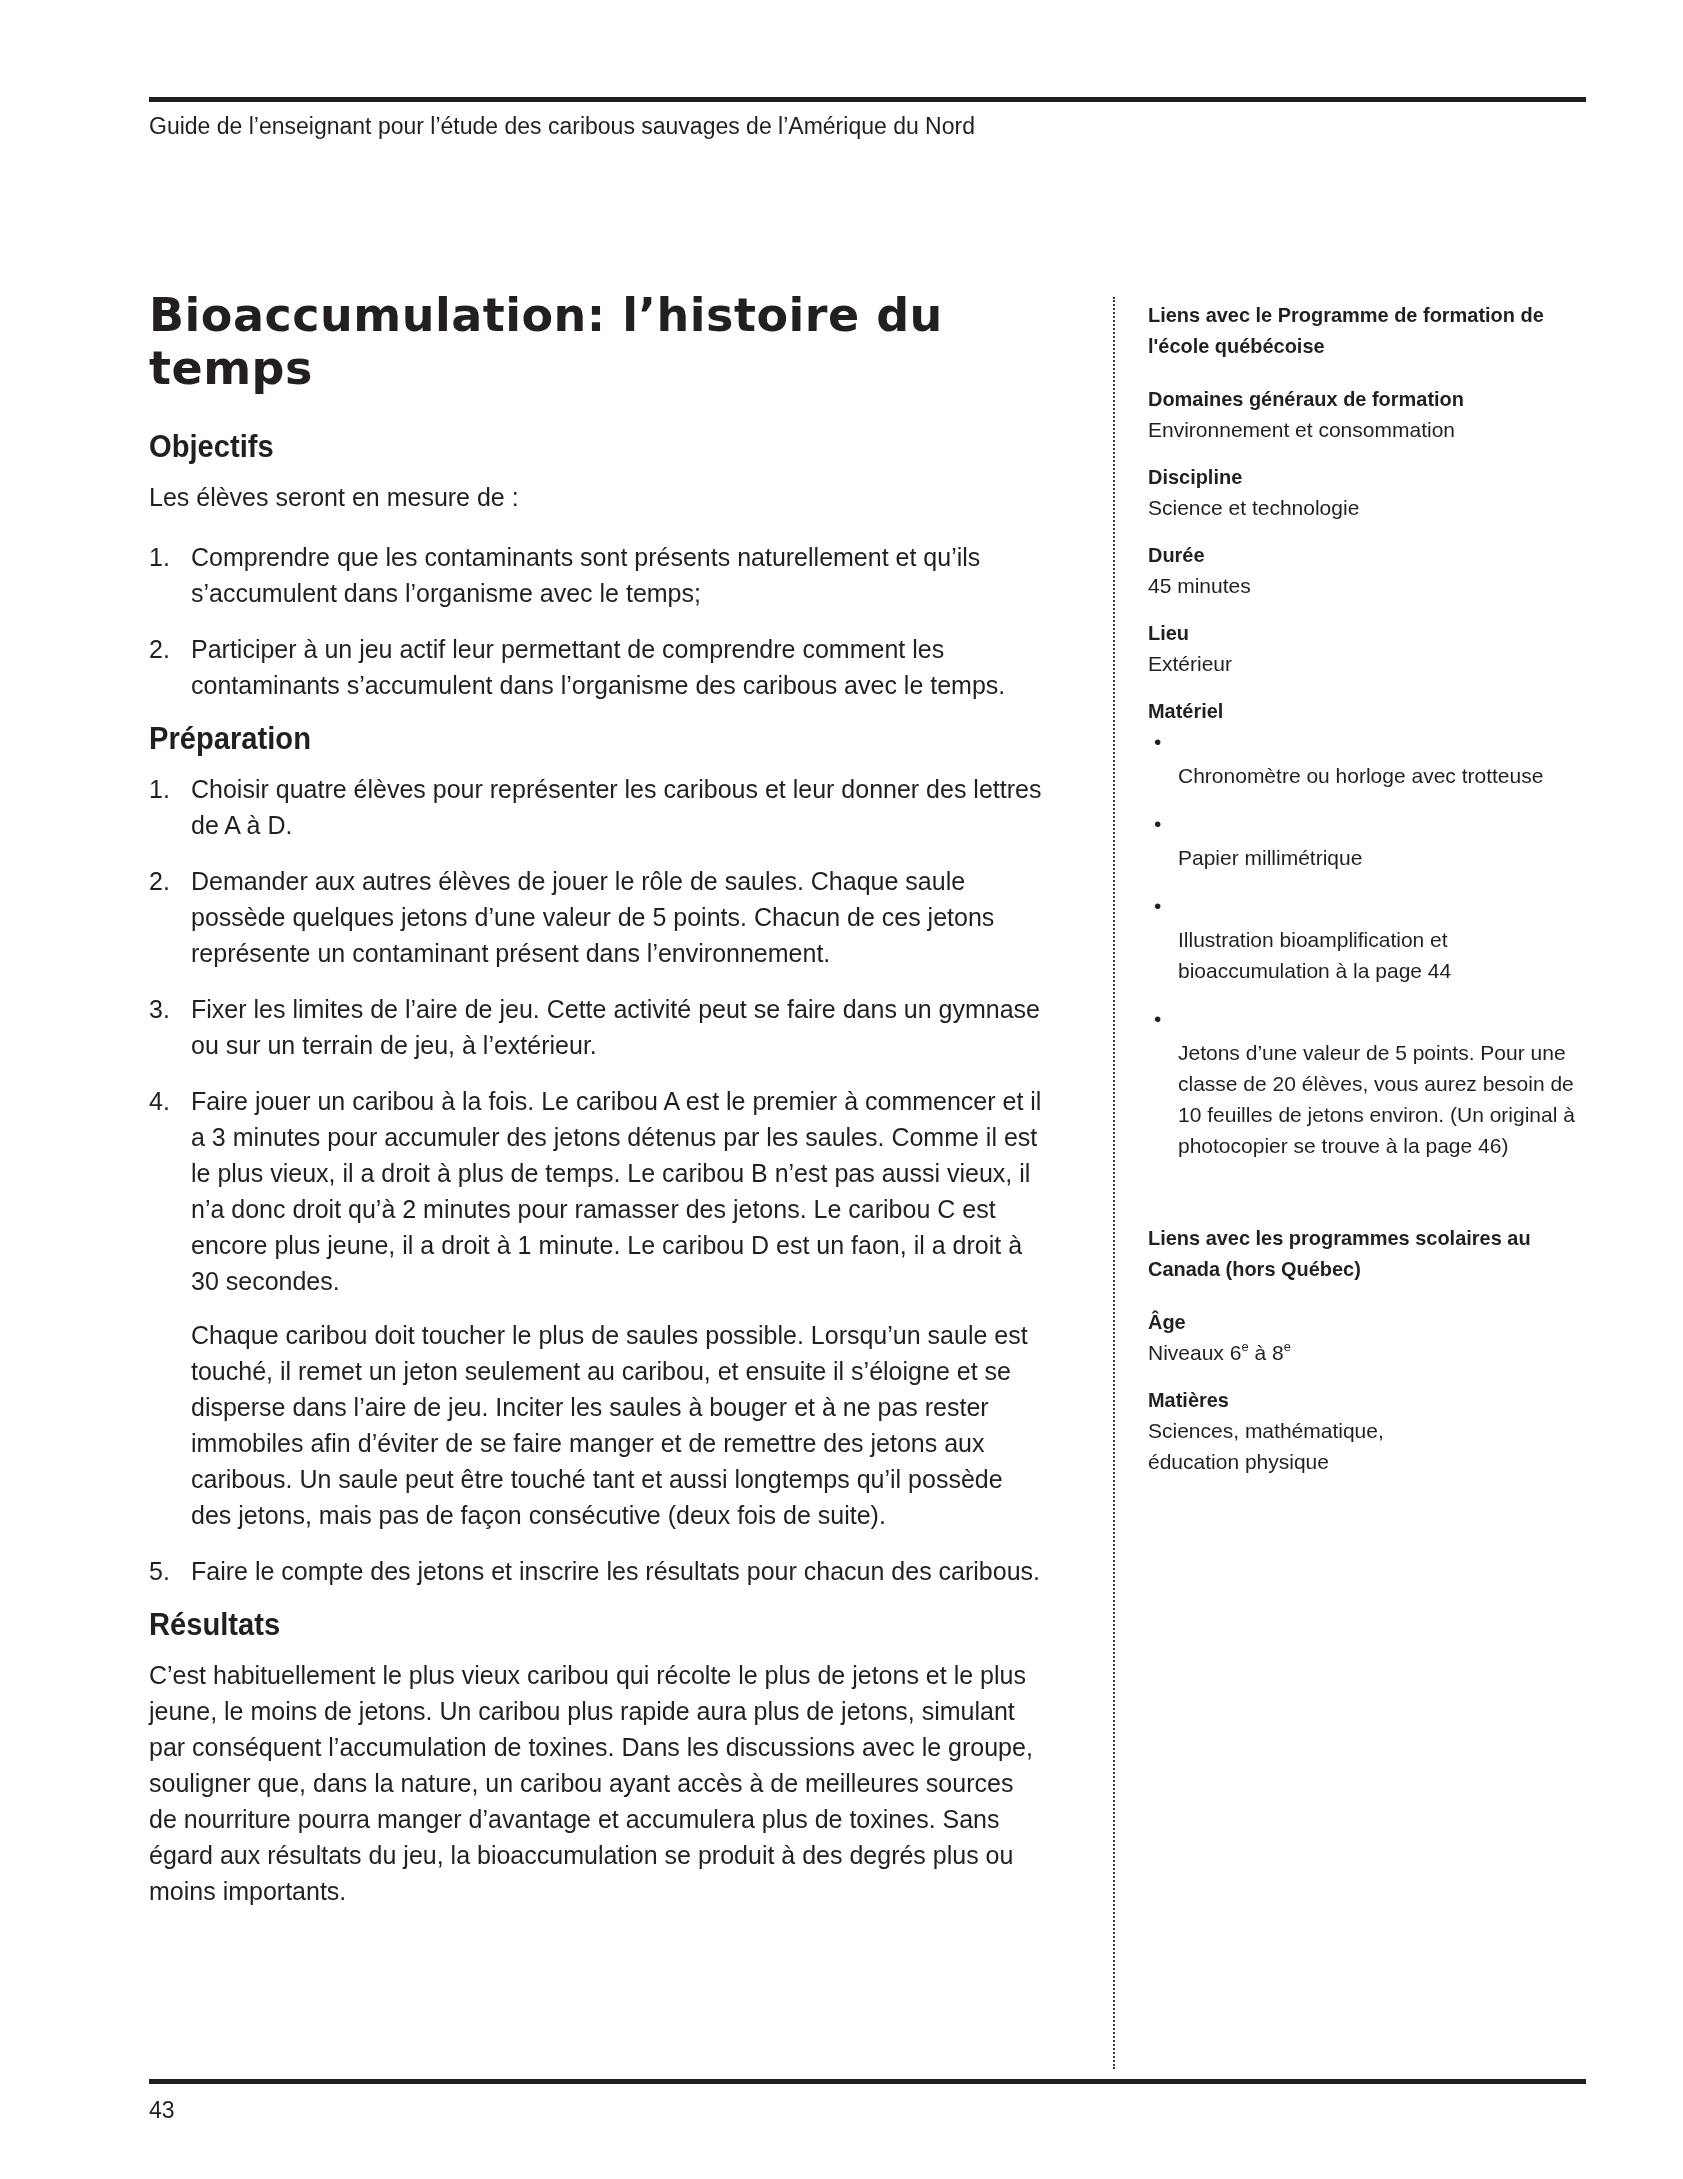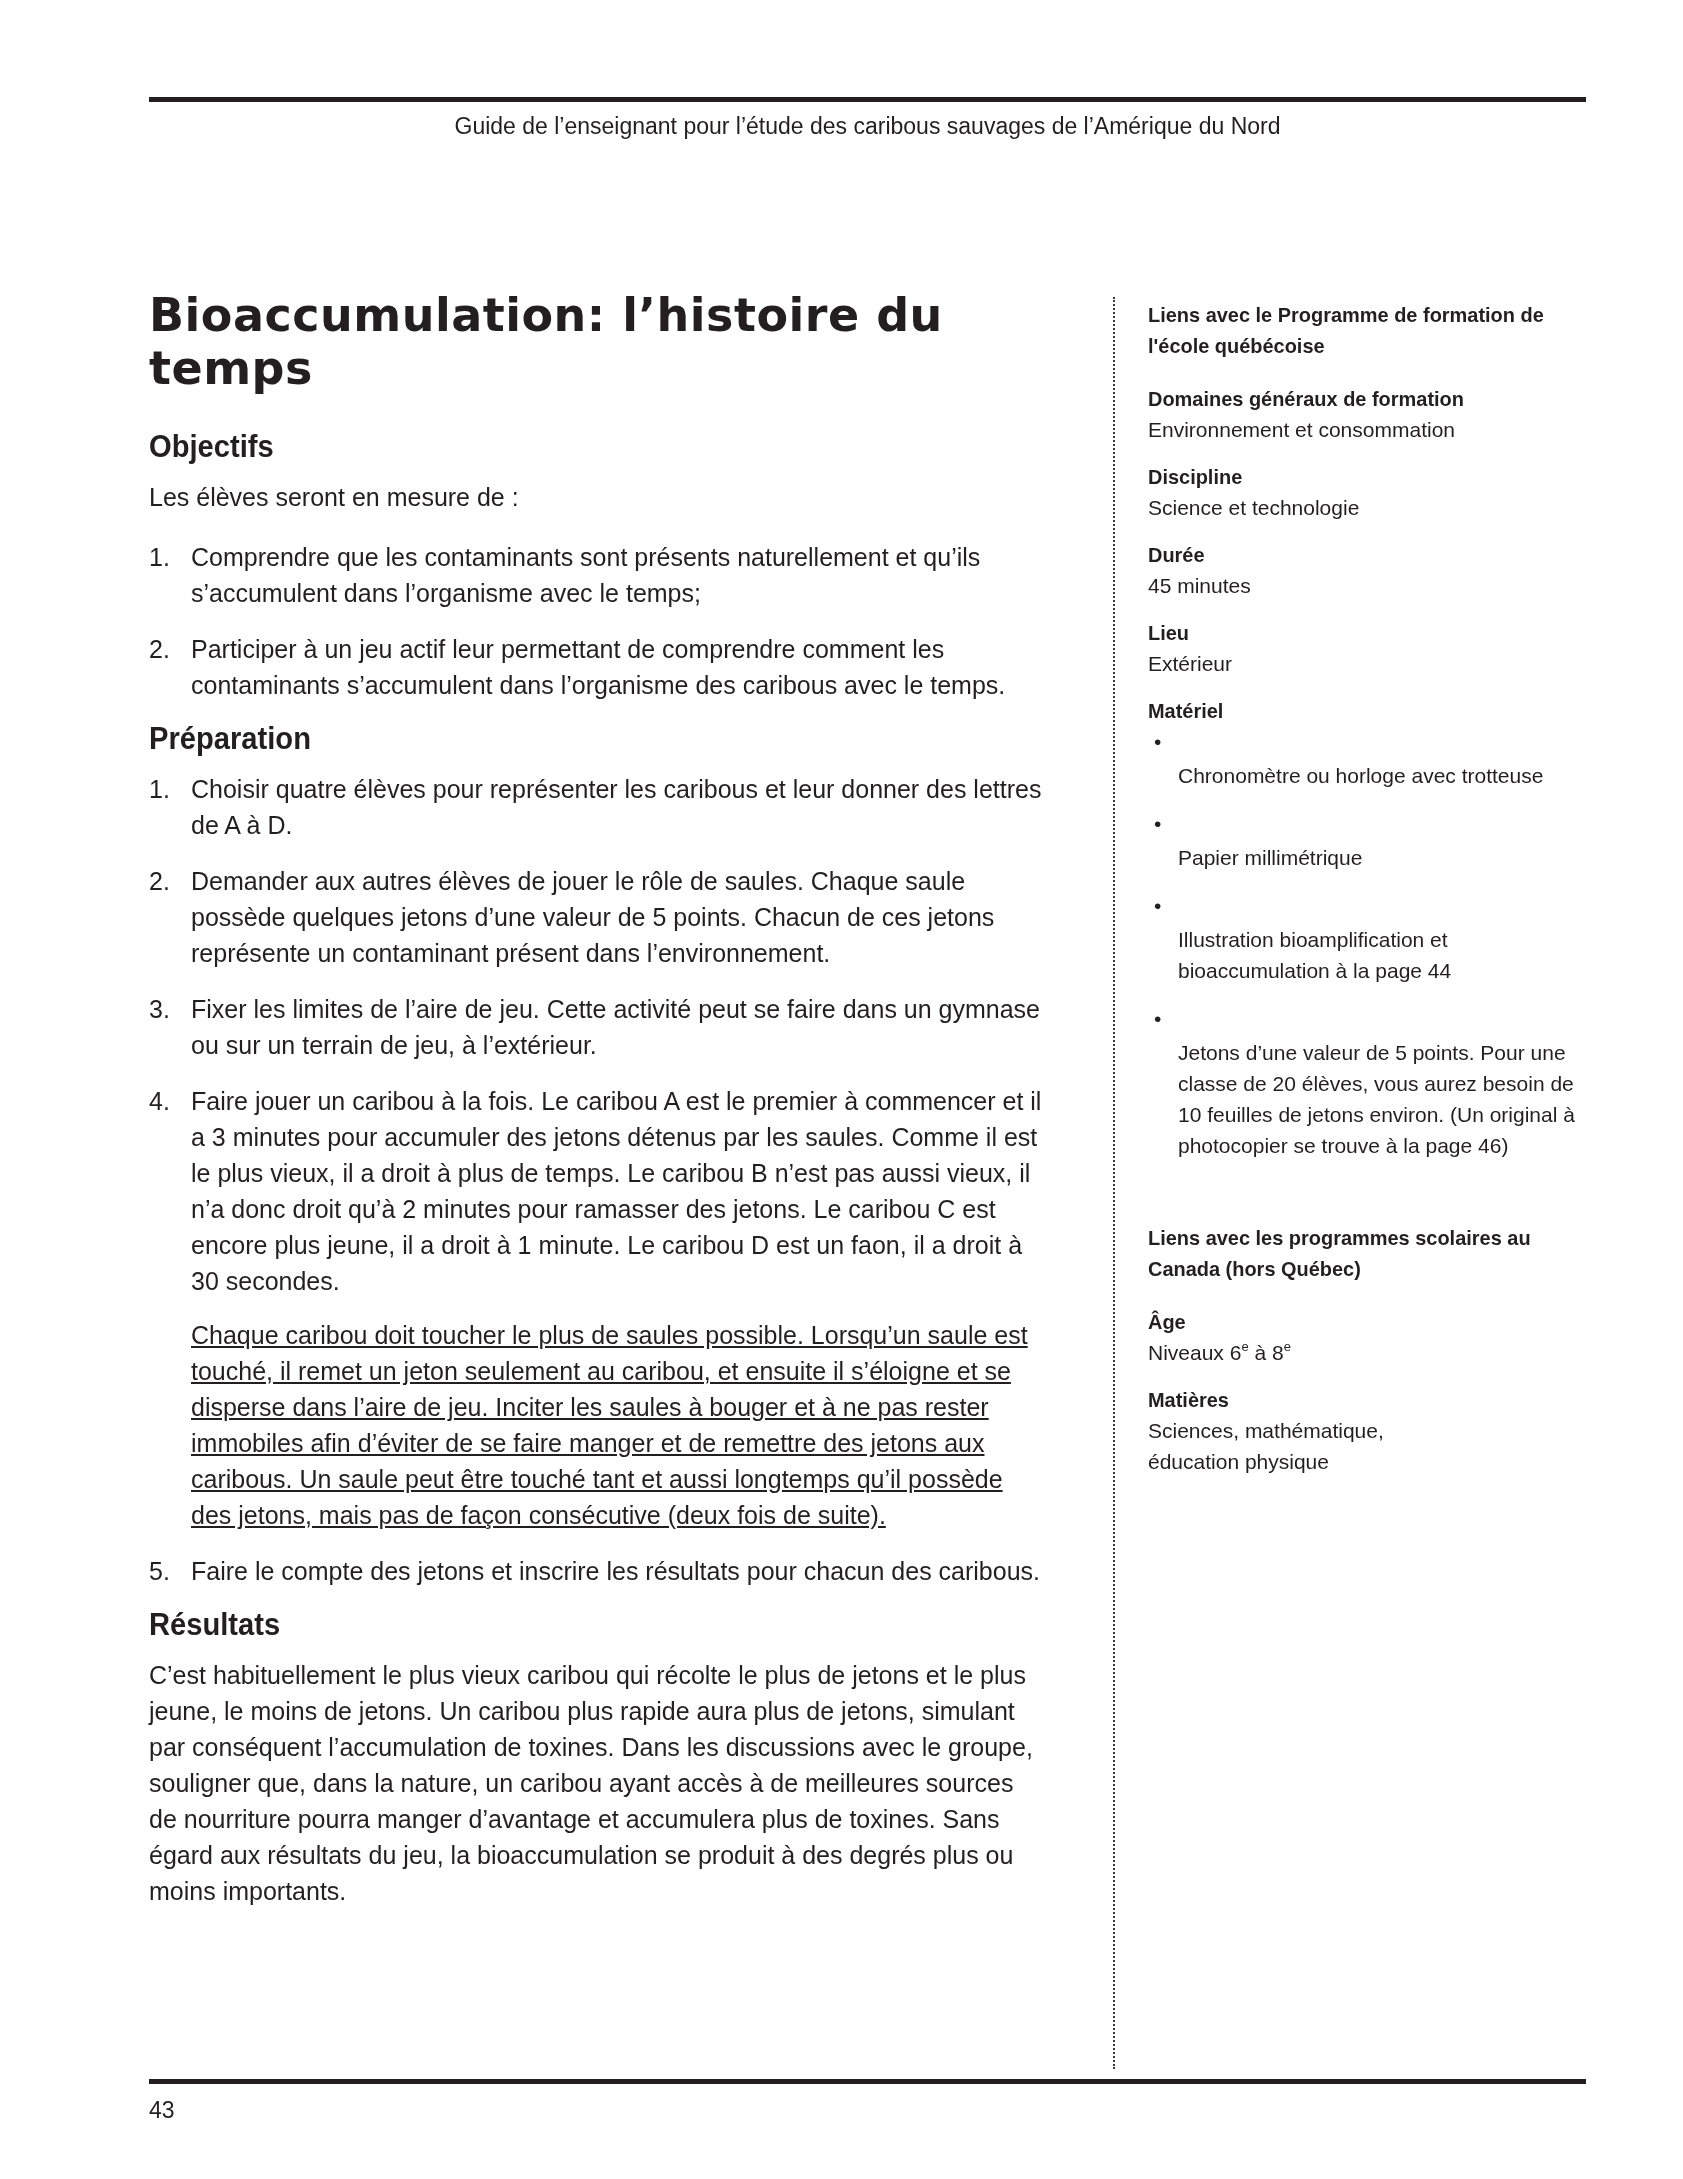--- a/index.html
+++ b/index.html
@@ -12,21 +12,21 @@
     overflow: hidden;
   }
   .rule {
     position: absolute; left: 149px; width: 1437px; height: 5px;
     background: #231f20;
   }
   .rule-top { top: 97px; }
   .rule-bottom { top: 2079px; }
   .running-title {
     position: absolute; top: 112px; left: 149px; width: 1437px;
-    text-align: center; font-size: 23px; line-height: 28px;
+    text-align: left; font-size: 23px; line-height: 28px;
   }
   .page-number {
     position: absolute; top: 2097px; left: 149px; width: 1437px;
     text-align: left; font-size: 23px;
   }
   .main-col {
     position: absolute; left: 149px; top: 289px; width: 896px;
   }
   .article-title {
     font-family: cursive, "DejaVu Sans", sans-serif;
@@ -41,21 +41,21 @@
     margin: 10px 0 16px 0;
     transform: scaleX(0.94); transform-origin: 0 50%;
   }
   .body-text, .li-text, .intro {
     font-size: 25px; line-height: 36px;
   }
   .intro { margin: 0 0 24px 0; }
   .num-item { display: flex; margin: 0 0 20px 0; }
   .num-item .num { flex: 0 0 42px; font-size: 25px; line-height: 36px; }
   .num-item .li-body { flex: 1 1 auto; }
-  .li-cont { margin-top: 18px; text-decoration: underline; }
+  .li-cont { margin-top: 18px; }
   .resultats-body { margin: 0; }
 
   .divider {
     position: absolute; left: 1113px; top: 297px; height: 1772px;
     border-left: 2px dotted #3a3a3a; width: 0;
   }
   .sidebar {
     position: absolute; left: 1148px; top: 299px; width: 447px;
     font-size: 21px; line-height: 31px;
   }

